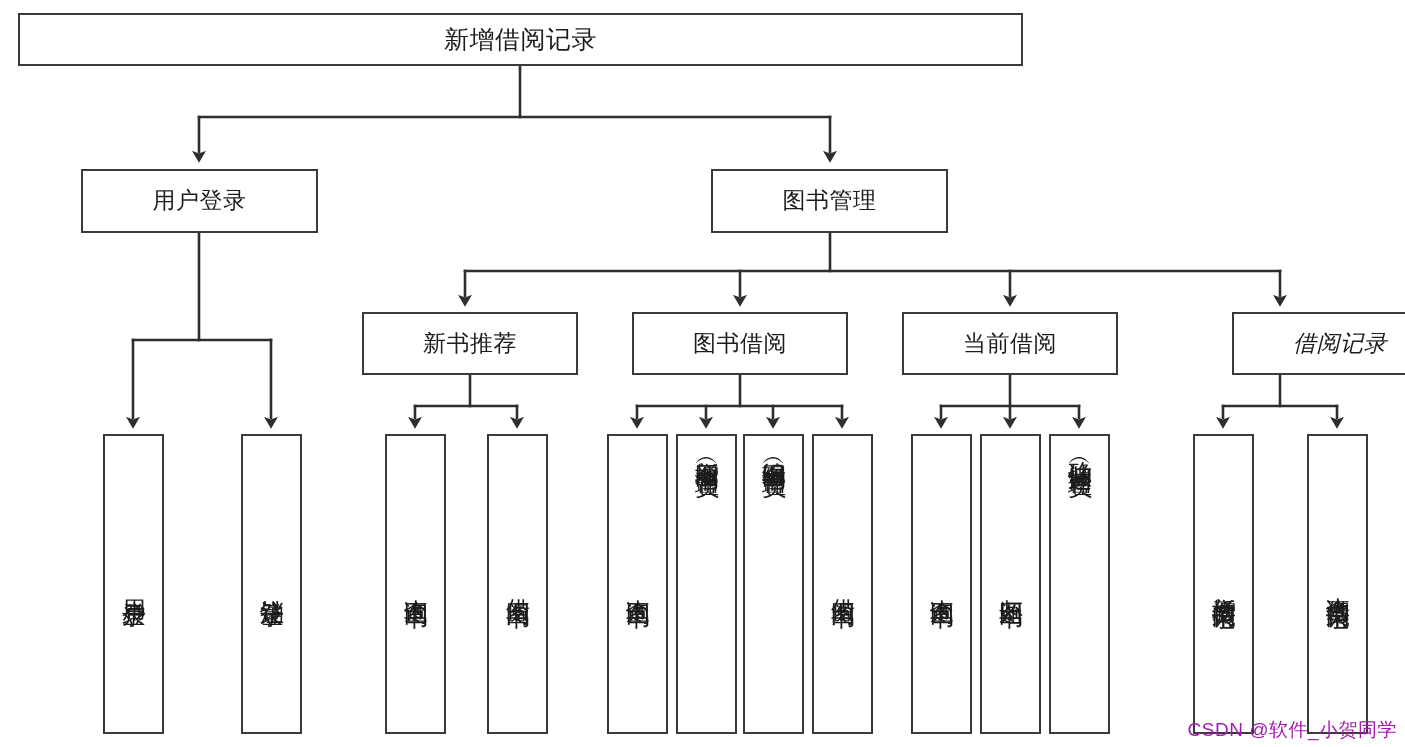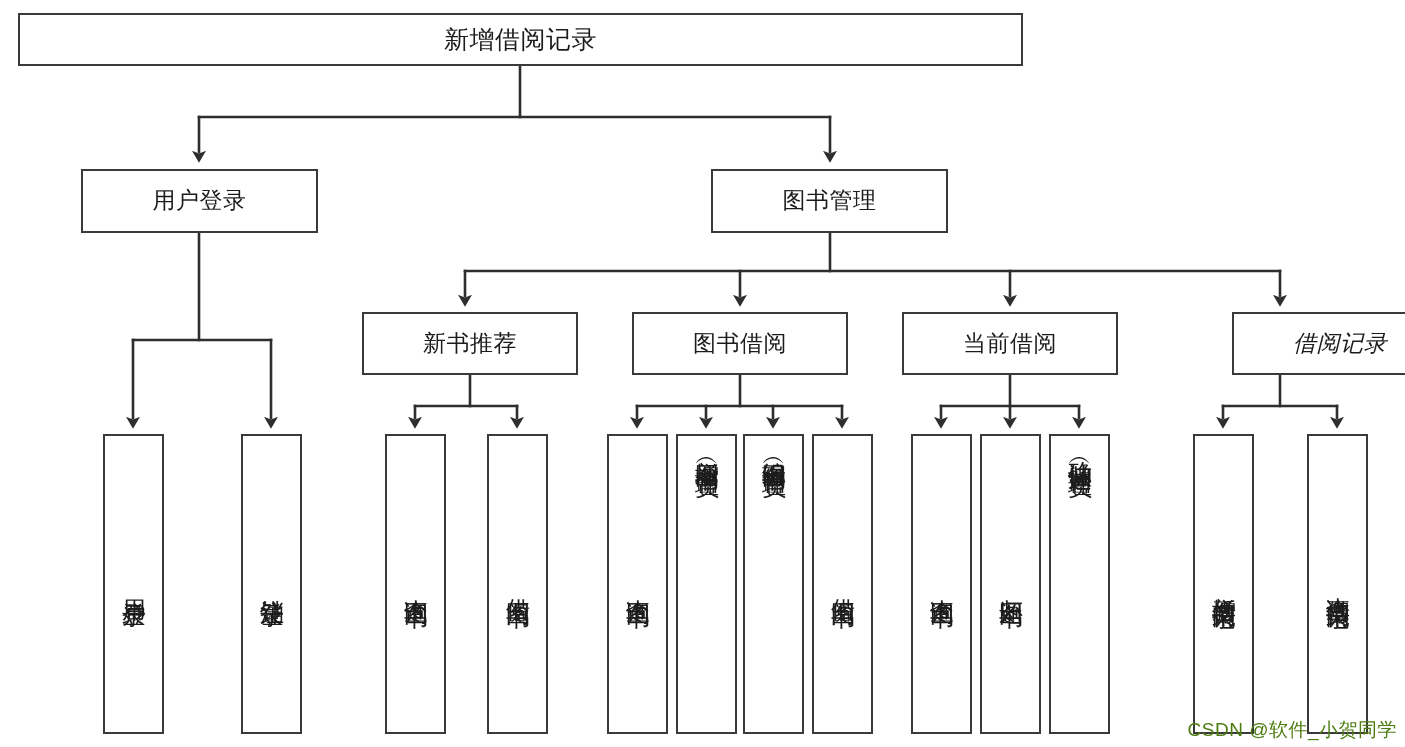--- a/index.html
+++ b/index.html
@@ -45,21 +45,21 @@
     line-height:1.12;
     letter-spacing:2px;
     white-space:nowrap;
   }
   .leaf.top .lbl{align-self:flex-start;}
 
   .watermark{
     position:absolute;
     right:8px;bottom:4px;
     font-size:19px;
-    color:#4d7c0f;
+    color:#a21caf;
     white-space:nowrap;
     letter-spacing:0.5px;
   }
 </style>
 </head>
 <body>
 
 <div id="canvas">
 
   <svg class="edges" viewBox="0 0 1405 747" xmlns="http://www.w3.org/2000/svg">

